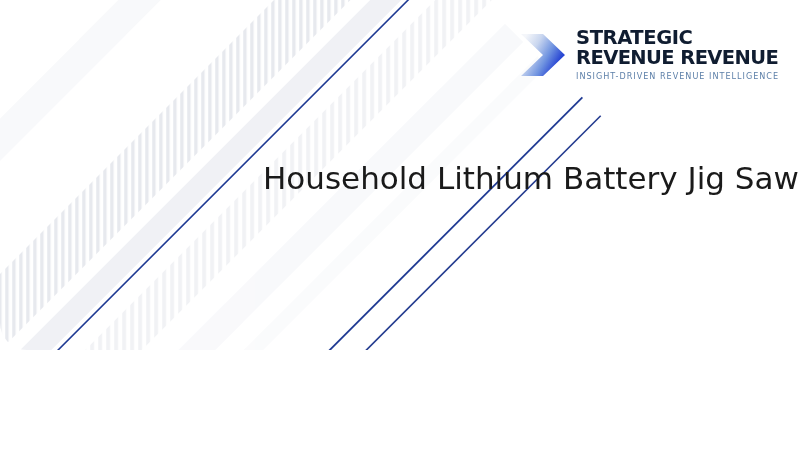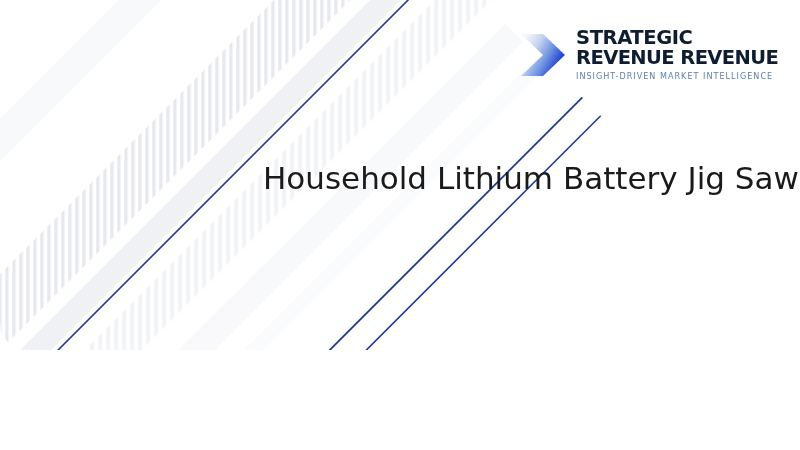--- a/index.html
+++ b/index.html
@@ -211,20 +211,20 @@
             <stop offset="0.82" stop-color="#2b49d4"></stop>
             <stop offset="1" stop-color="#1530cf"></stop>
           </linearGradient>
         </defs>
         <path d="M2 2 L24 2 L46 23 L24 44 L2 44 L24 23 Z" fill="url(#chev)"></path>
       </svg>
     </div>
     <div id="logo-text">
       <span class="wordmark line1">STRATEGIC</span>
       <span class="wordmark line2">REVENUE REVENUE</span>
-      <span class="tagline">INSIGHT-DRIVEN MARKET INTELLIGENCE</span>
+      <span class="tagline">INSIGHT-DRIVEN REVENUE INTELLIGENCE</span>
     </div>
   </div>
 
   <div id="headline">Household Lithium Battery Jig Saws Market</div>
 
 
 </div>
 
 </body></html>

